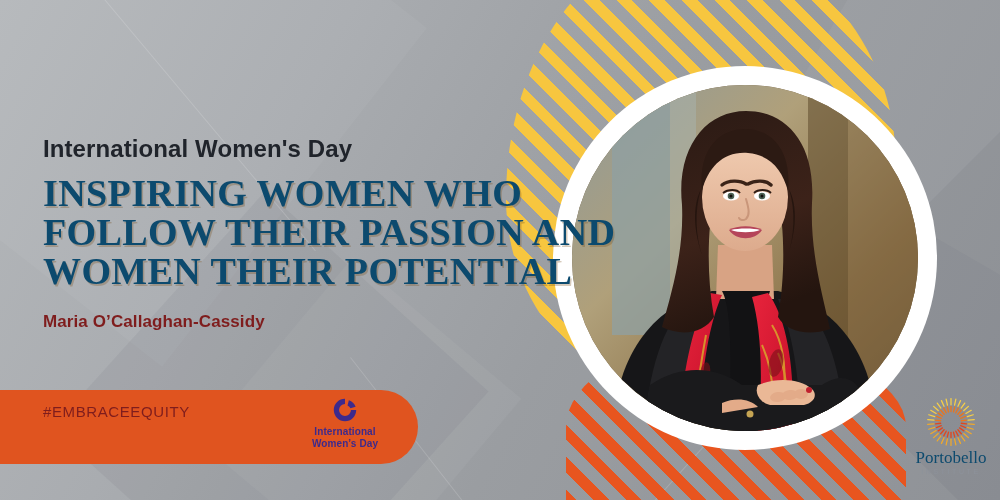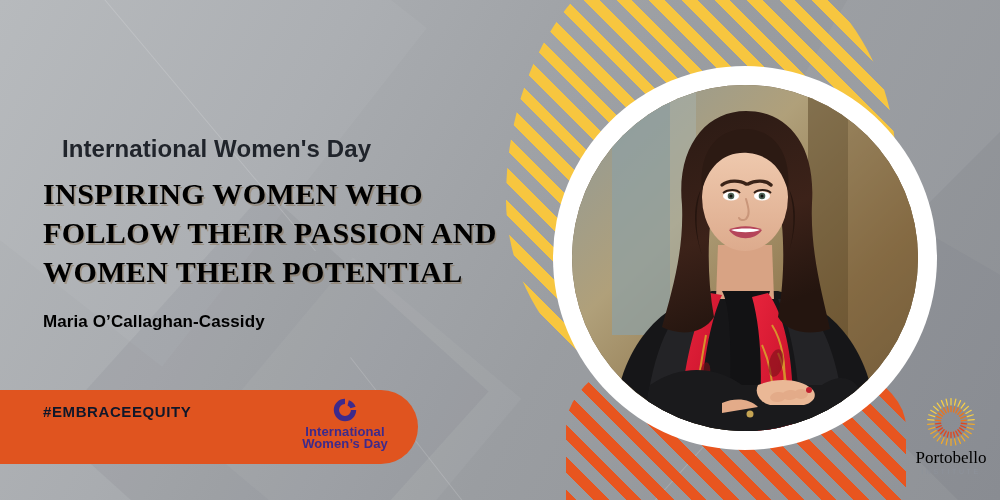--- a/index.html
+++ b/index.html
@@ -87,102 +87,101 @@
   
   .eyebrow {
     position: absolute;
     left: 43px;
     top: 135px;
     font-size: 24px;
     font-weight: 600;
     color: #20242b;
     letter-spacing: 0.1px;
     white-space: nowrap;
-    margin-left: 19px;
   }
   .headline {
     position: absolute;
     left: 43px;
     top: 174px;
     width: 470px;
     font-family: "Liberation Serif", "DejaVu Serif", serif;
     font-weight: bold;
-    font-size: 30px;
+    font-size: 38px;
     line-height: 39px;
     letter-spacing: 0.4px;
-    color: #000000;
+    color: #0c4a6e;
     text-shadow: 1.5px 1.5px 0 rgba(120,80,30,0.30);
   }
   .headline .hl-line { display: block; white-space: nowrap; }
   .byline {
     position: absolute;
     left: 43px;
     top: 312px;
     font-size: 17px;
     font-weight: bold;
-    color: #000000;
+    color: #7f1d1d;
     letter-spacing: 0.1px;
     white-space: nowrap;
   }
 
   
   .pill {
     position: absolute;
     left: -60px;
     top: 390px;
     width: 478px;
     height: 74px;
     background: #e0541f;
     border-radius: 0 37px 37px 0;
   }
   .tags {
     position: absolute;
     left: 43px;
     top: 399px;
-    color: #0f172a;
+    color: #7f1d1d;
     font-size: 15px;
-    font-weight: bold;
+    font-weight: normal;
     letter-spacing: 0.6px;
     line-height: 26px;
   }
   .tags span { display: block; white-space: nowrap; }
 
   
   .iwd-logo {
     position: absolute;
     left: 300px;
     top: 396px;
     width: 90px;
     height: 66px;
     text-align: center;
   }
   .iwd-mark { width: 28px; height: 28px; display: block; margin: 0 auto 2px auto; }
   .iwd-text {
-    font-size: 13px;
+    font-size: 10px;
     font-weight: bold;
     color: #3d2a8c;
     line-height: 11.5px;
     letter-spacing: 0.1px;
   }
   .iwd-text span { display: block; }
 
   
   .pb-logo {
     position: absolute;
     left: 905px;
     top: 396px;
     width: 92px;
     height: 92px;
     text-align: center;
   }
   .pb-mark { width: 52px; height: 52px; display: block; margin: 0 auto; }
   .pb-name {
     font-family: "Liberation Serif", "DejaVu Serif", serif;
     font-size: 17px;
-    color: #000000;
+    color: #0c4a6e;
     line-height: 18px;
     margin-top: 1px;
   }
   .pb-sub {
     font-size: 7px;
     color: #8d929b;
     letter-spacing: 2.6px;
     margin-top: 1px;
   }
 </style>

